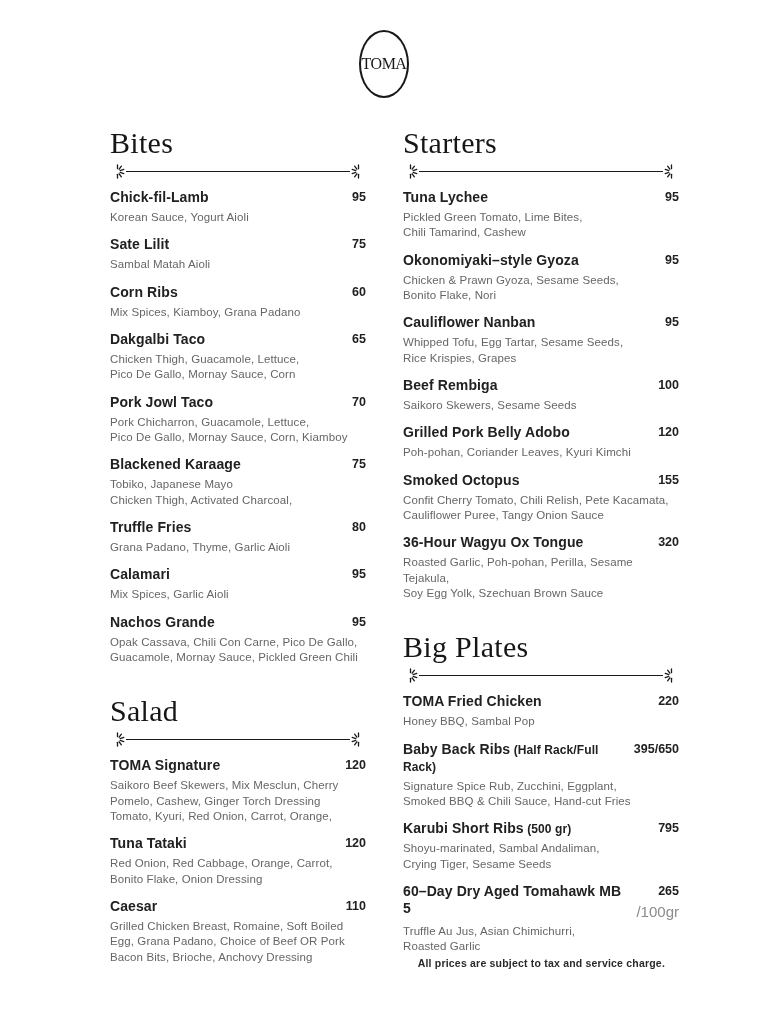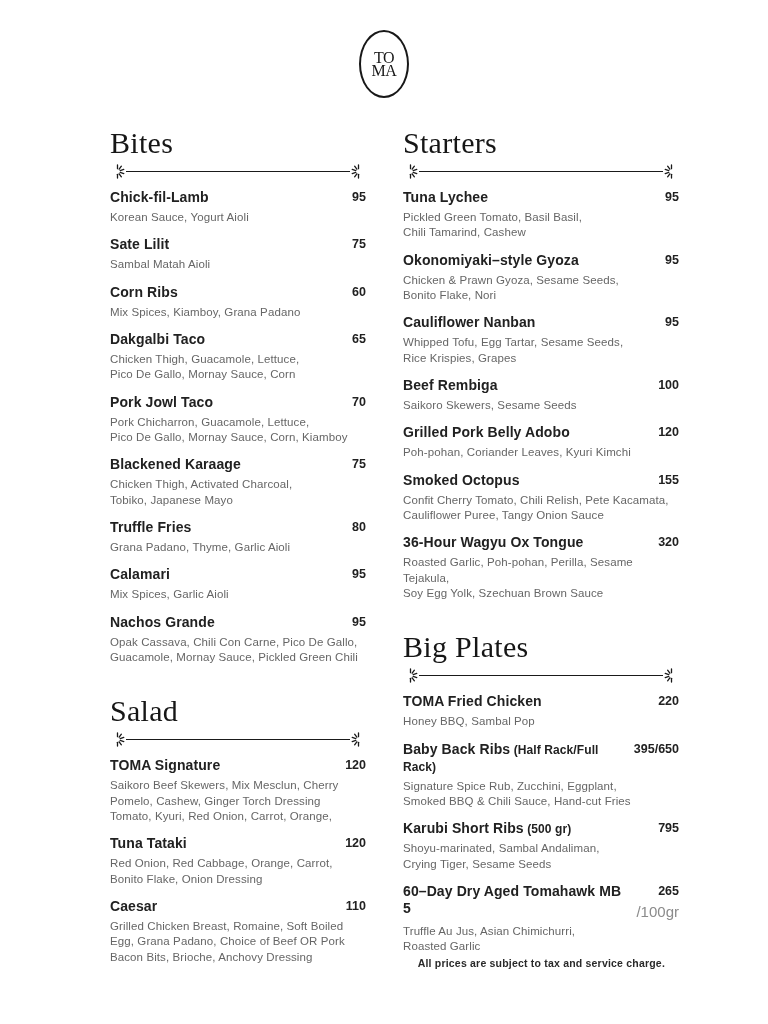--- a/index.html
+++ b/index.html
@@ -1,20 +1,20 @@
 <!DOCTYPE html>
 <html><head>
 <meta charset="utf-8">
 <style>
   html,body{margin:0;padding:0;background:#ffffff;}
   .page{position:relative;width:768px;height:1024px;background:#fff;overflow:hidden;
         font-family:"Liberation Sans",sans-serif;color:#1c1c1c;}
   .logo{position:absolute;left:50%;top:30px;transform:translateX(-50%);
         width:46px;height:64px;border:2px solid #181818;border-radius:50%;
-        display:flex;flex-direction:column;align-items:center;justify-content:center;}
+        display:flex;flex-direction:row;align-items:center;justify-content:center;}
   .logo-line{font-family:"Liberation Serif",serif;font-size:16px;line-height:0.82;
         letter-spacing:-0.5px;color:#181818;}
   .logo-line.l2{margin-top:-1px;}
   .col{position:absolute;top:126px;}
   .col-left{left:110px;width:256px;}
   .col-right{left:403px;width:276px;}
   .menu-section + .menu-section{margin-top:29px;}
   .section-title{font-family:"Liberation Serif",serif;font-weight:400;font-size:30px;
         line-height:1.1;color:#161616;margin:0 0 4px 0;letter-spacing:0.3px;}
   .divider{display:flex;align-items:center;height:16px;margin:0 0 10px 0;}
@@ -107,22 +107,22 @@
             <div>Pork Chicharron, Guacamole, Lettuce,</div>
             <div>Pico De Gallo, Mornay Sauce, Corn, Kiamboy</div>
           </div>
         </div>
         <div class="item">
           <div class="head">
             <div class="name">Blackened Karaage</div>
             <div class="price">75</div>
           </div>
           <div class="desc">
+            <div>Tobiko, Japanese Mayo</div>
             <div>Chicken Thigh, Activated Charcoal,</div>
-            <div>Tobiko, Japanese Mayo</div>
           </div>
         </div>
         <div class="item">
           <div class="head">
             <div class="name">Truffle Fries</div>
             <div class="price">80</div>
           </div>
           <div class="desc">
             <div>Grana Padano, Thyme, Garlic Aioli</div>
           </div>
@@ -223,21 +223,21 @@
             <line x1="5.854201293581076" y1="9.765247584249853" x2="3.6206173348696775" y2="12.839512162874652" stroke="#1a1a1a" stroke-width="1.3" stroke-linecap="round"></line>
             <line x1="7.5" y1="10.3" x2="7.5" y2="14.1" stroke="#1a1a1a" stroke-width="1.3" stroke-linecap="round"></line>
           </svg>
         </div>
         <div class="item">
           <div class="head">
             <div class="name">Tuna Lychee</div>
             <div class="price">95</div>
           </div>
           <div class="desc">
-            <div>Pickled Green Tomato, Basil Basil,</div>
+            <div>Pickled Green Tomato, Lime Bites,</div>
             <div>Chili Tamarind, Cashew</div>
           </div>
         </div>
         <div class="item">
           <div class="head">
             <div class="name">Okonomiyaki–style Gyoza</div>
             <div class="price">95</div>
           </div>
           <div class="desc">
             <div>Chicken &amp; Prawn Gyoza, Sesame Seeds,</div>

